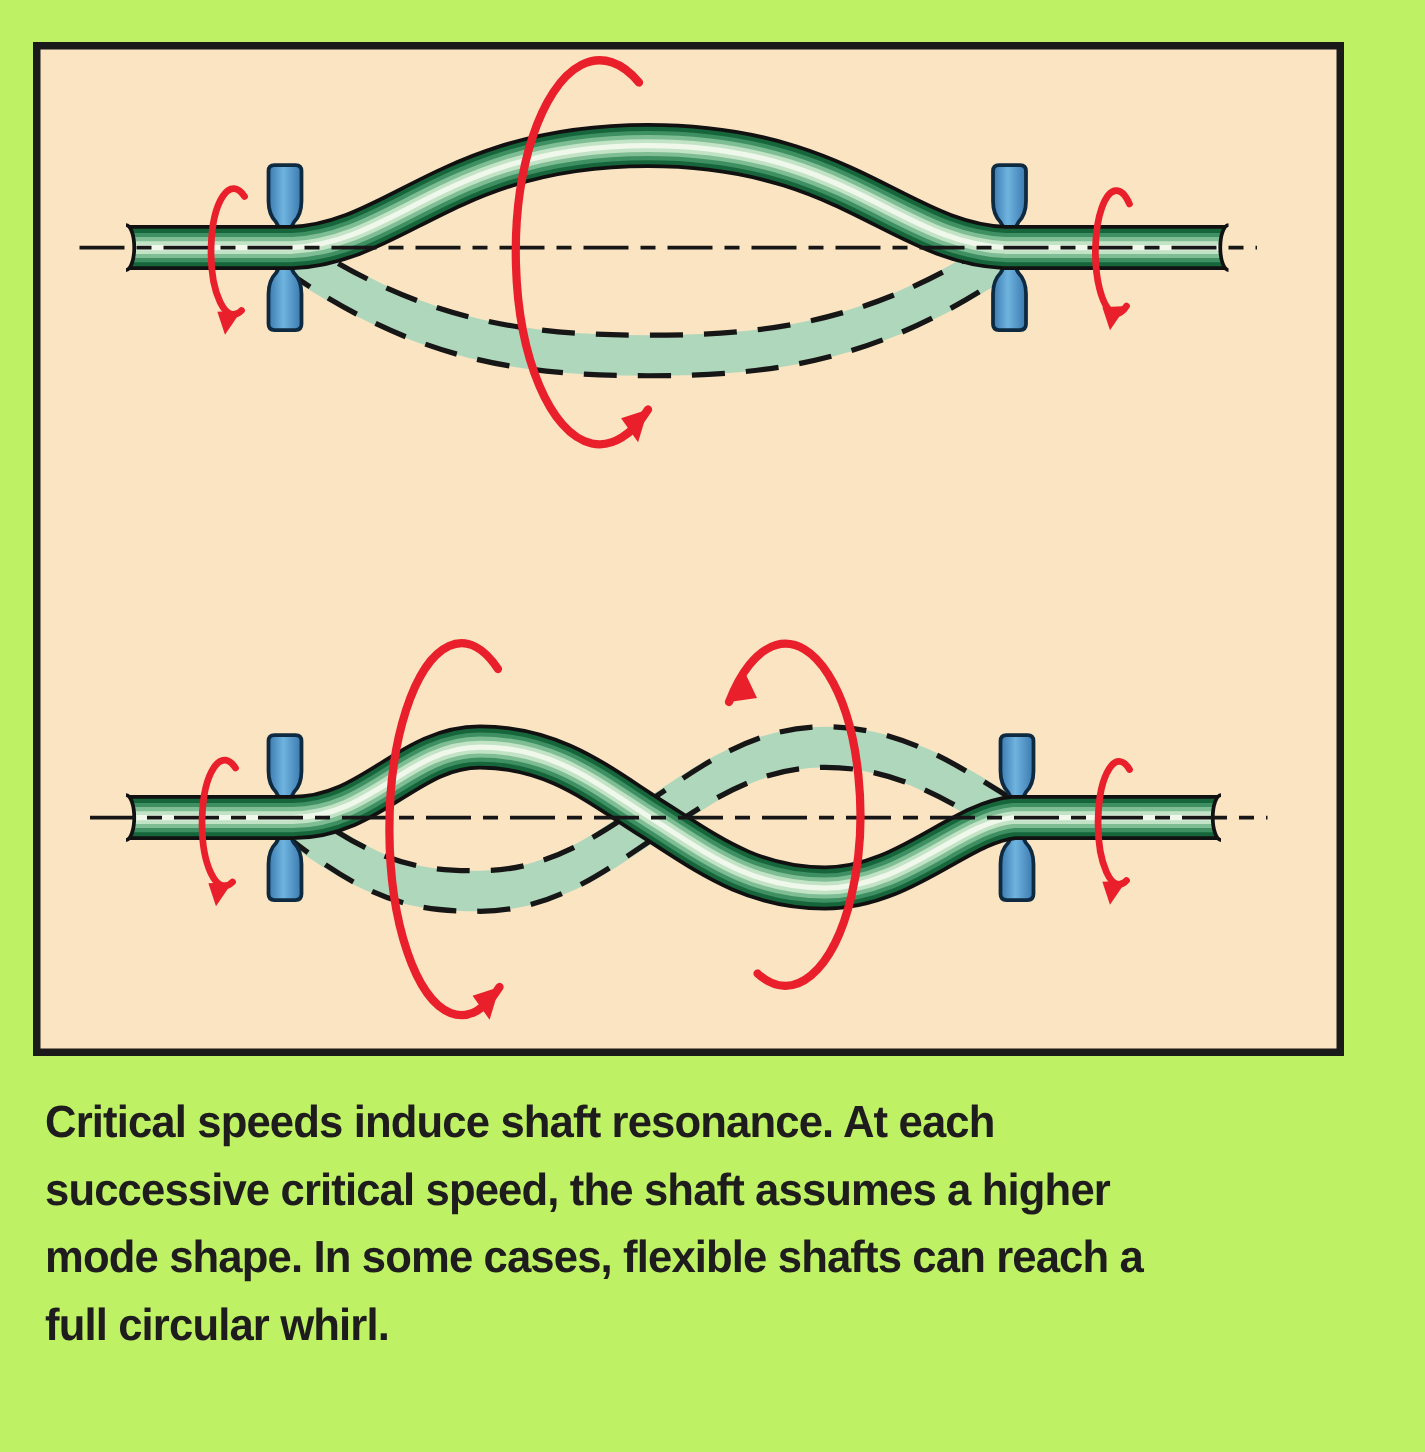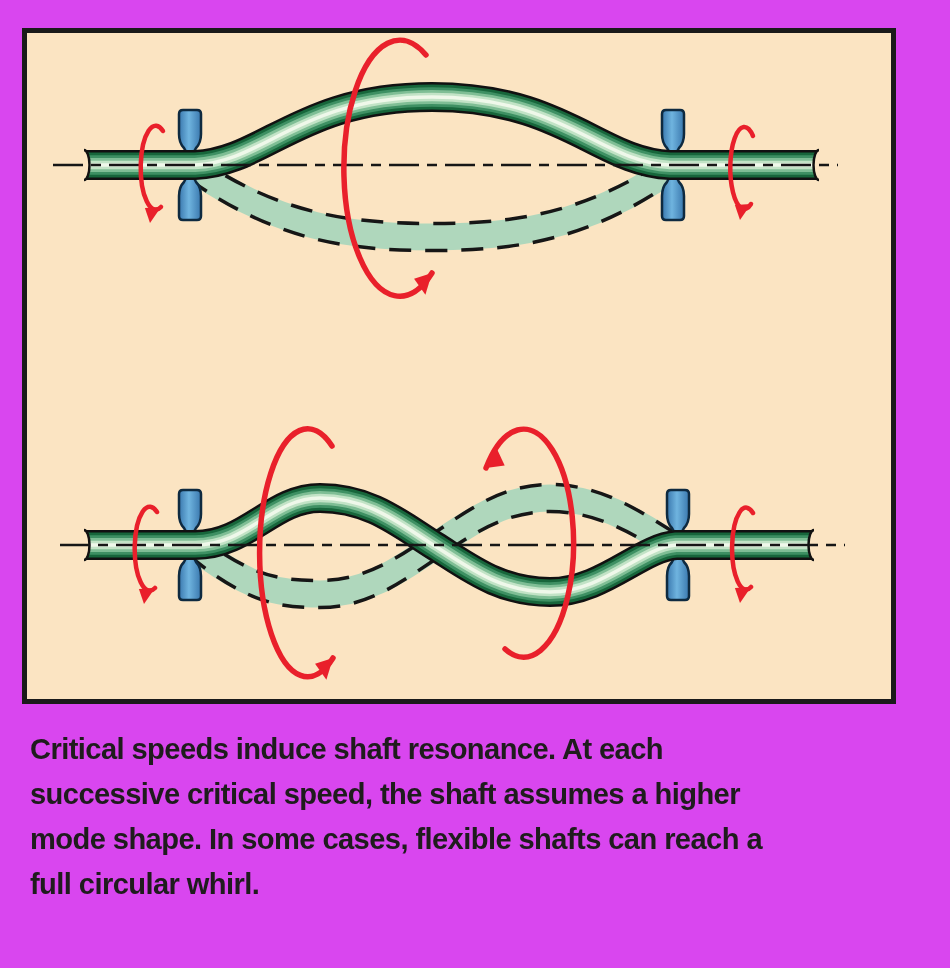--- a/index.html
+++ b/index.html
@@ -1,16 +1,16 @@
 <!DOCTYPE html>
 <html><head>
 <meta charset="utf-8">
 <style>
   html,body{margin:0;padding:0;background:#ffffff;}
-  .page{position:relative;width:950px;height:968px;background:#d946ef;overflow:hidden;
+  .page{position:relative;width:950px;height:968px;background:#bef264;overflow:hidden;
         font-family:"Liberation Sans", sans-serif;}
   .figure-box{position:absolute;left:22px;top:28px;width:874px;height:676px;
               box-sizing:border-box;border:5px solid #1a1a1a;background:#FBE4C2;}
   .figure-box svg{display:block;width:864px;height:666px;}
   .caption{position:absolute;left:30px;top:726px;width:880px;color:#1F1C1D;
            font-weight:bold;font-size:30px;line-height:45px;letter-spacing:-0.6px;
            transform:scaleX(0.97);transform-origin:left top;white-space:nowrap;}
 </style>
 </head>
 <body>

